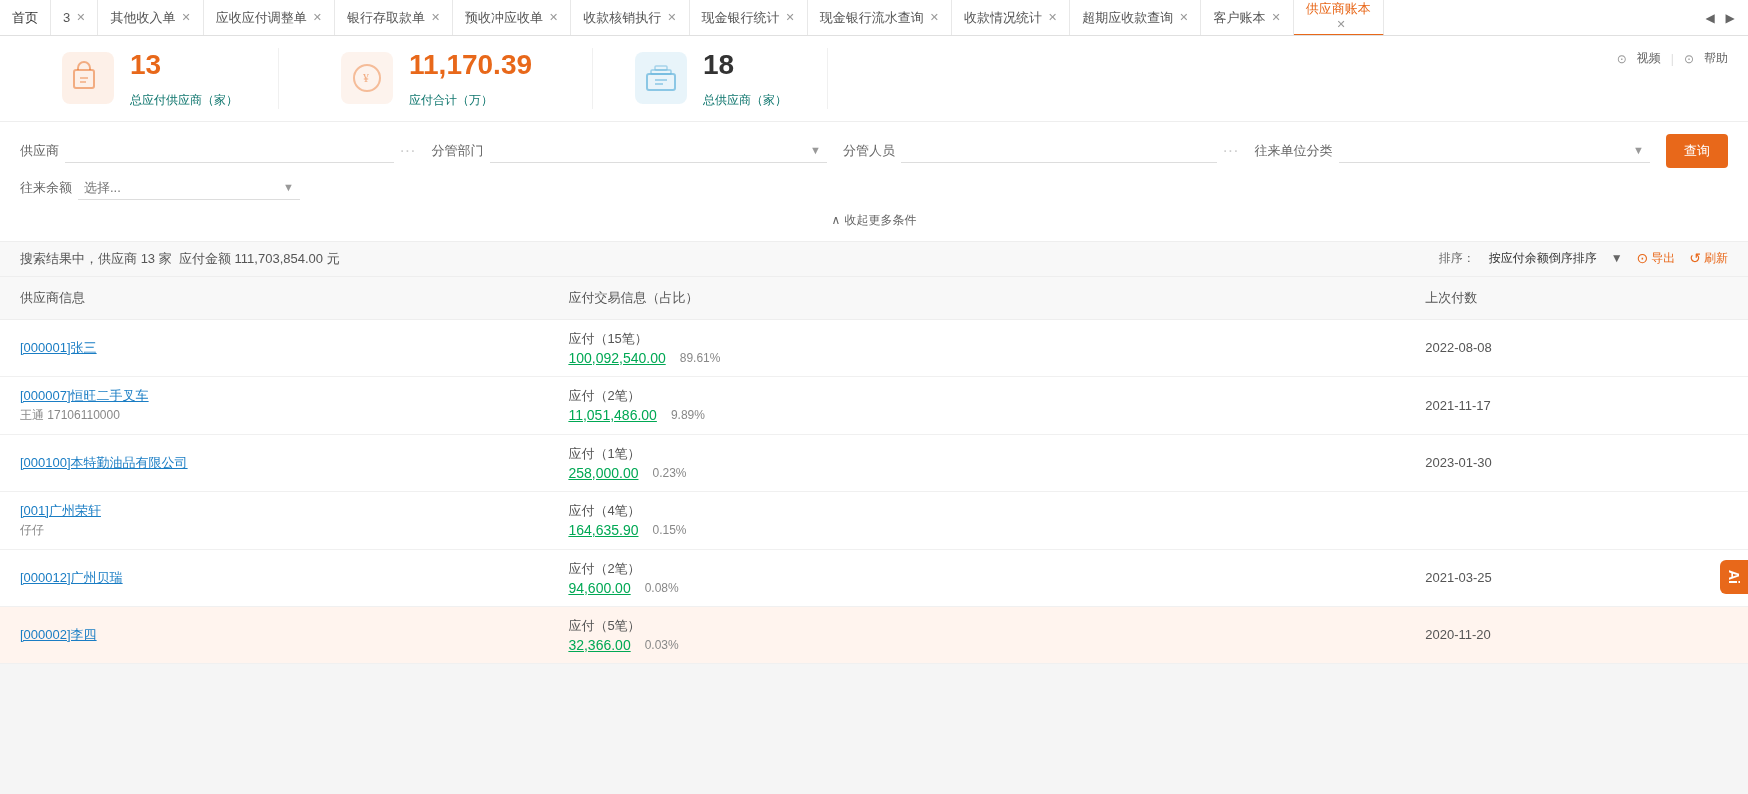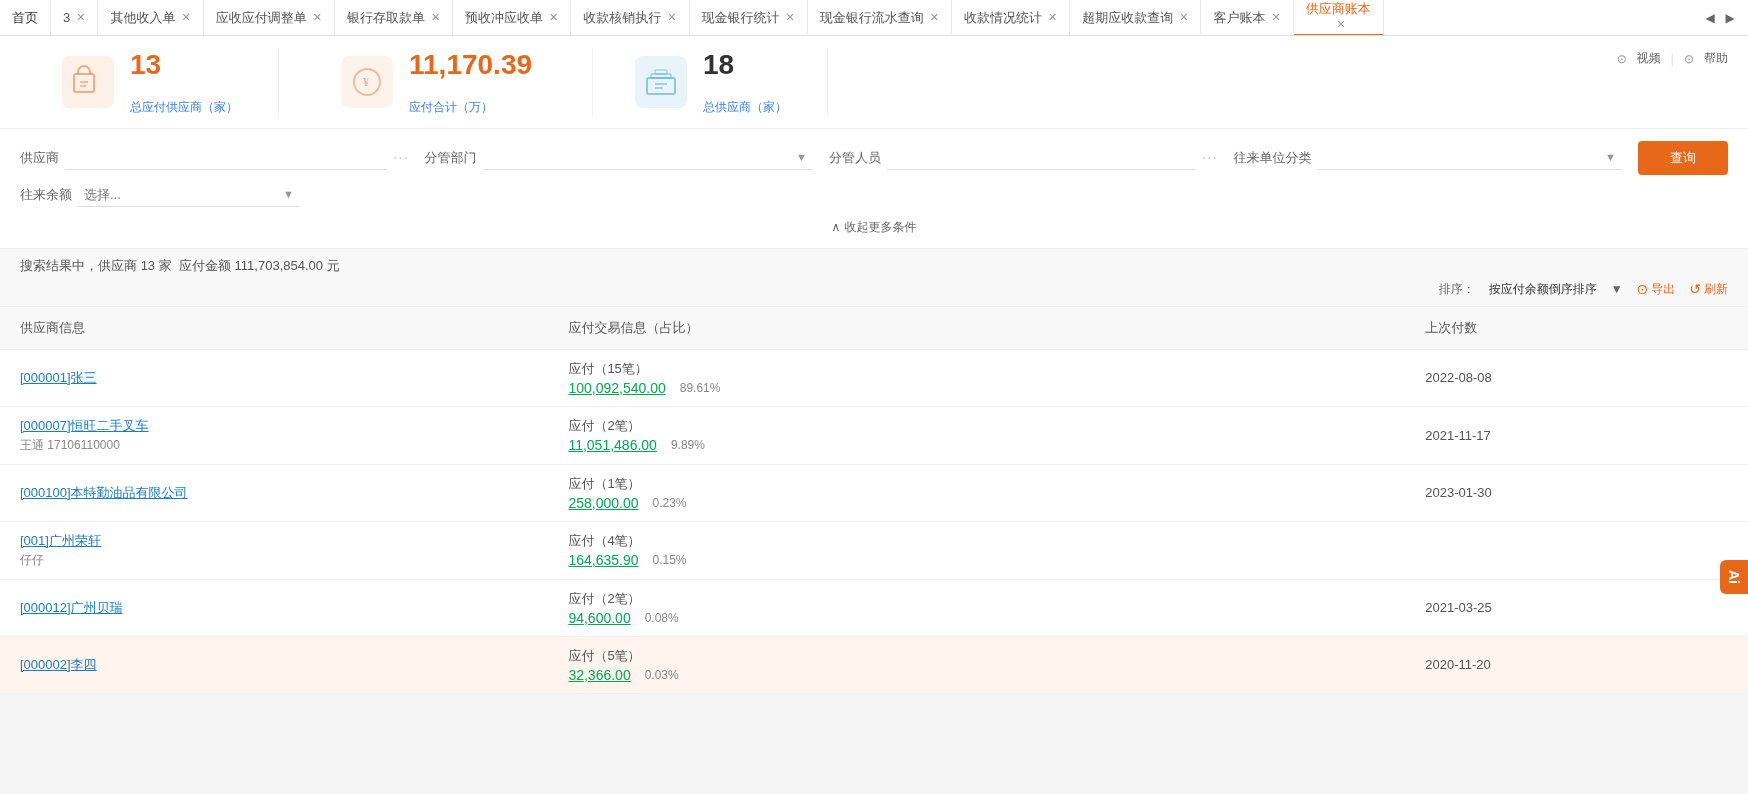--- a/index.html
+++ b/index.html
@@ -72,22 +72,22 @@
     }
     .summary-text .number {
       font-size: 28px;
       font-weight: 700;
       color: #e8681a;
       line-height: 1.2;
     }
     .summary-text .number.dark { color: #333; }
     .summary-text .label {
       font-size: 12px;
-      color: #3b82f6;
-      margin-top: 17px;
+      color: #0f766e;
+      margin-top: 10px;
     }
     .summary-help {
       position: absolute;
       right: 20px;
       top: 14px;
       font-size: 12px;
       color: #666;
       display: flex;
       align-items: center;
       gap: 10px;
@@ -179,21 +179,21 @@
       outline: none;
       background: transparent;
     }
     .filter-select .arrow { color: #999; font-size: 11px; margin-left: 4px; cursor: pointer; }
     .filter-dots { color: #ccc; font-size: 16px; cursor: pointer; }
 
     .query-btn {
       background: #e8681a;
       color: #fff;
       border: none;
-      padding: 8px 32px;
+      padding: 8px 18px;
       border-radius: 4px;
       font-size: 13px;
       cursor: pointer;
       white-space: nowrap;
     }
 
     .collapse-btn {
       display: flex;
       align-items: center;
       justify-content: center;
@@ -215,21 +215,20 @@
       font-size: 13px;
     }
     .result-info { color: #555; }
     .result-info span { font-weight: 500; }
     .result-actions {
       display: flex;
       align-items: center;
       gap: 14px;
       font-size: 12px;
       color: #666;
-      margin-top: 24px;
     }
     .result-actions .sort-label { color: #666; }
     .result-actions .sort-value { color: #333; cursor: pointer; }
     .action-btn {
       display: flex;
       align-items: center;
       gap: 3px;
       cursor: pointer;
       color: #e8681a;
     }

